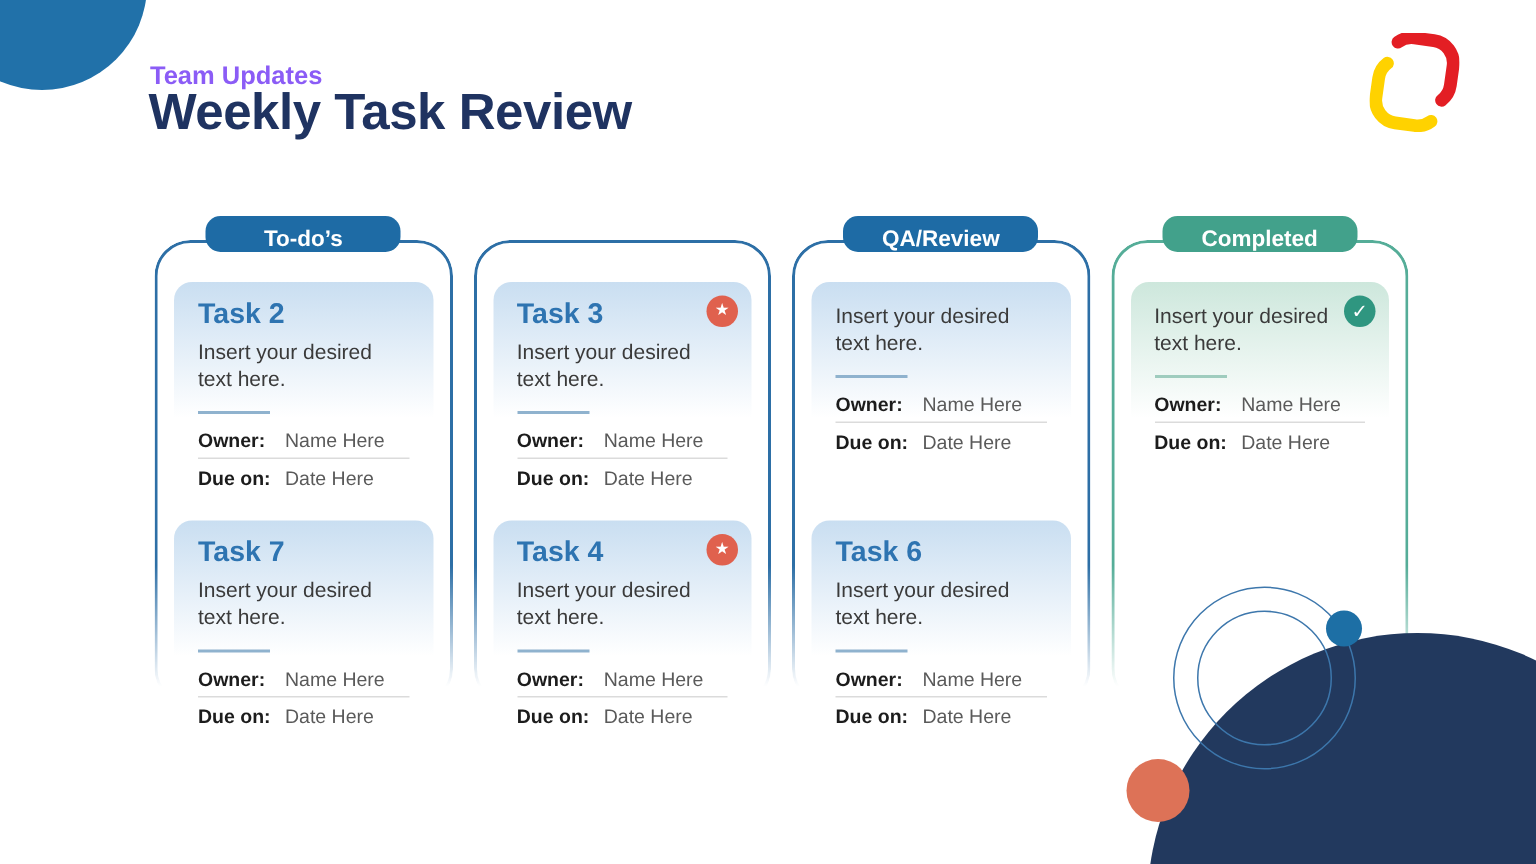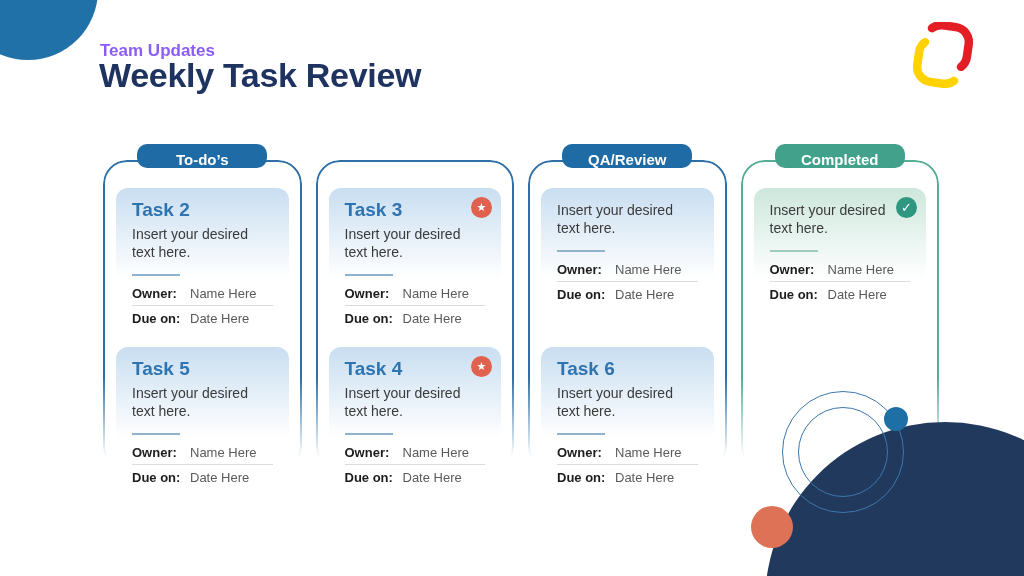--- a/index.html
+++ b/index.html
@@ -128,21 +128,21 @@
     </div>
     <div class="row-divider"></div>
     <div class="meta-row">
       <span class="meta-label">Due on:</span>
       <span class="meta-value">Date Here</span>
     </div>
   </div>
 
   <div class="card">
     <div class="badge" hidden=""></div>
-    <div class="card-title">Task 5</div>
+    <div class="card-title">Task 7</div>
     <div class="card-body">Insert your desired text here.</div>
     <div class="mini-divider"></div>
     <div class="meta-row">
       <span class="meta-label">Owner:</span>
       <span class="meta-value">Name Here</span>
     </div>
     <div class="row-divider"></div>
     <div class="meta-row">
       <span class="meta-label">Due on:</span>
       <span class="meta-value">Date Here</span>

